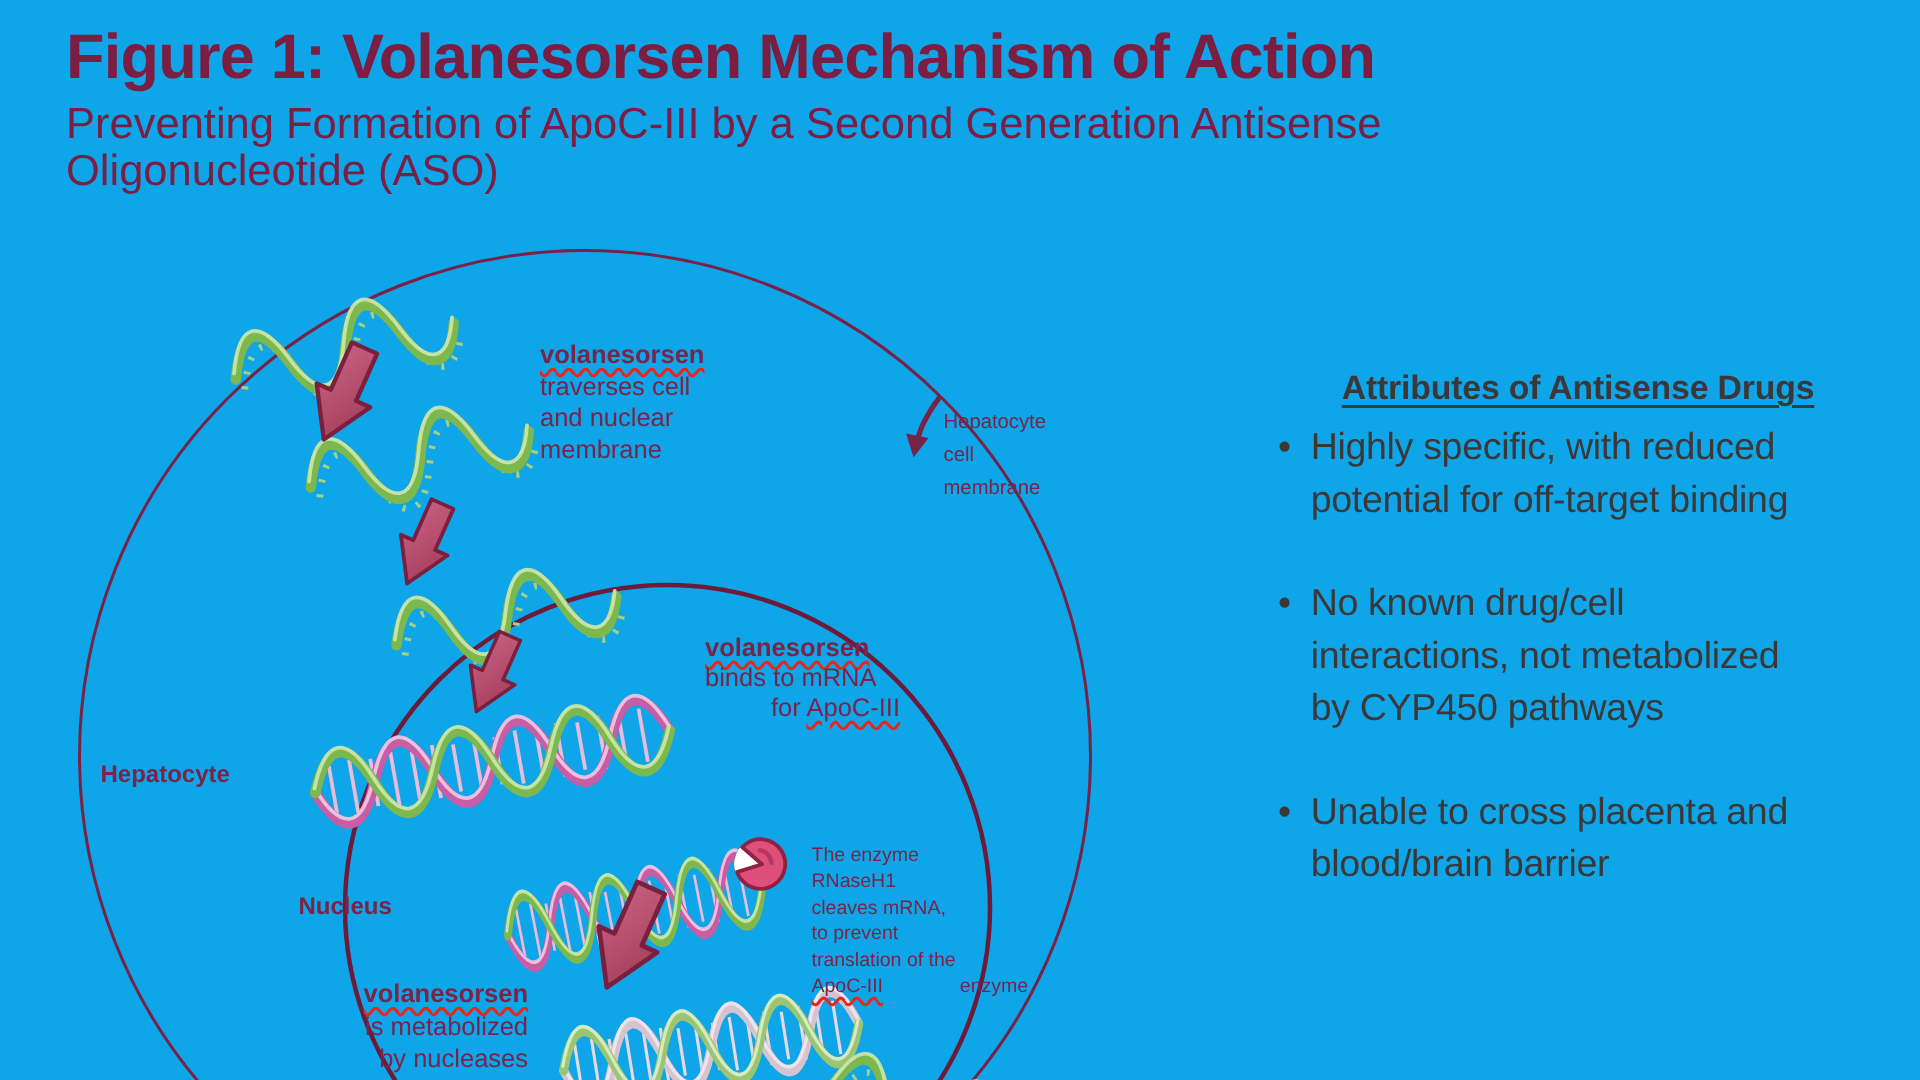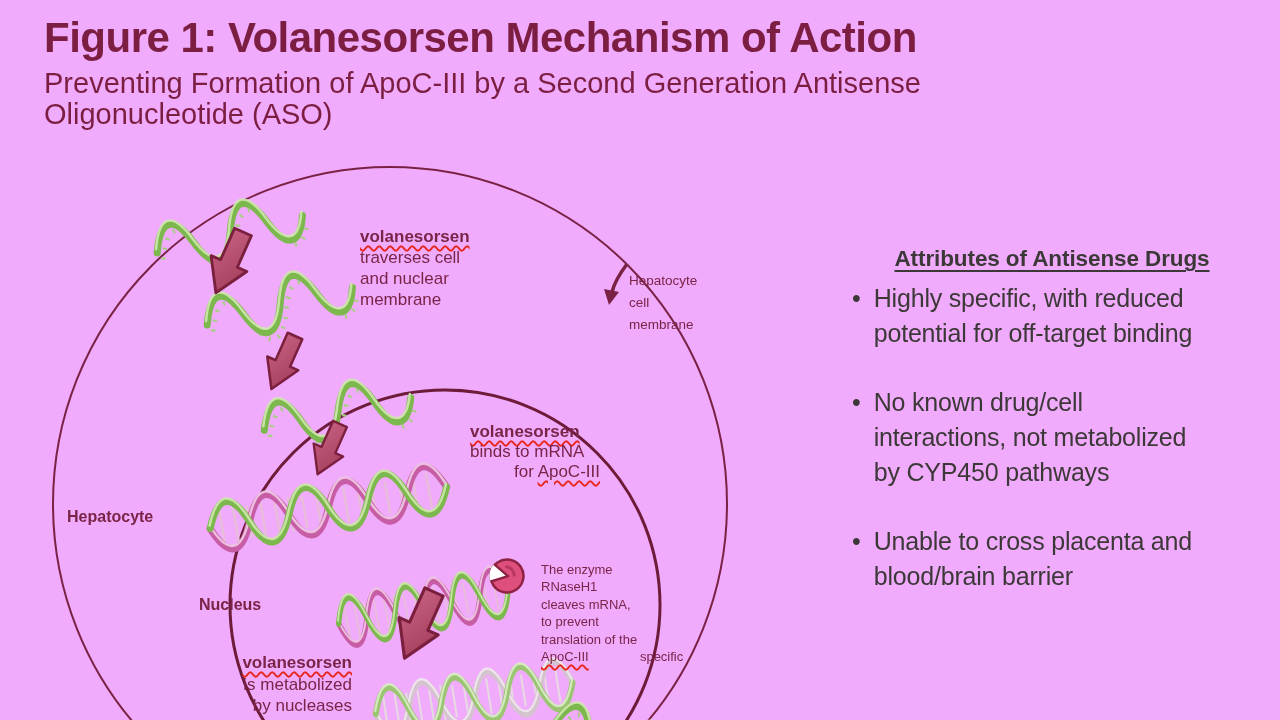--- a/index.html
+++ b/index.html
@@ -1,18 +1,18 @@
 <!DOCTYPE html>
 <html><head>
 <meta charset="utf-8">
 <style>
   html,body{margin:0;padding:0;background:#ffffff;}
   #stage{
     position:relative;width:1280px;height:720px;overflow:hidden;
-    background:#f0abfc;font-family:"Liberation Sans",sans-serif;
+    background:#0ea5e9;font-family:"Liberation Sans",sans-serif;
   }
   
   .fig-title{
     position:absolute;left:44px;top:14px;margin:0;
     font-size:42px;font-weight:700;letter-spacing:-0.5px;
     color:#7b1e42;white-space:nowrap;
   }
   .fig-subtitle{
     position:absolute;left:44px;top:68px;width:1010px;
     font-size:29px;line-height:31px;font-weight:400;
@@ -173,21 +173,21 @@
     </div>
   </div>
 
   <div class="dlabel small" style="left:541px;top:561px;">
     <div class="lines">The enzyme
 RNaseH1
 cleaves mRNA,
 to prevent
 translation of the</div>
     <div>
-      <span class="wavy">ApoC-III</span><span class="pre">  specific</span>
+      <span class="wavy">ApoC-III</span><span class="pre">  enzyme</span>
     </div>
   </div>
 
   <div class="dlabel bold-label" style="left:67px;top:506px;">Hepatocyte</div>
 
   <div class="dlabel bold-label" style="left:199px;top:574px;margin-top:20px;">Nucleus</div>
 
   <div class="dlabel right-align" style="left:222px;top:652px;width:130px;line-height:21.5px;">
     <span class="drug wavy">volanesorsen</span>
     <div class="lines">is metabolized

